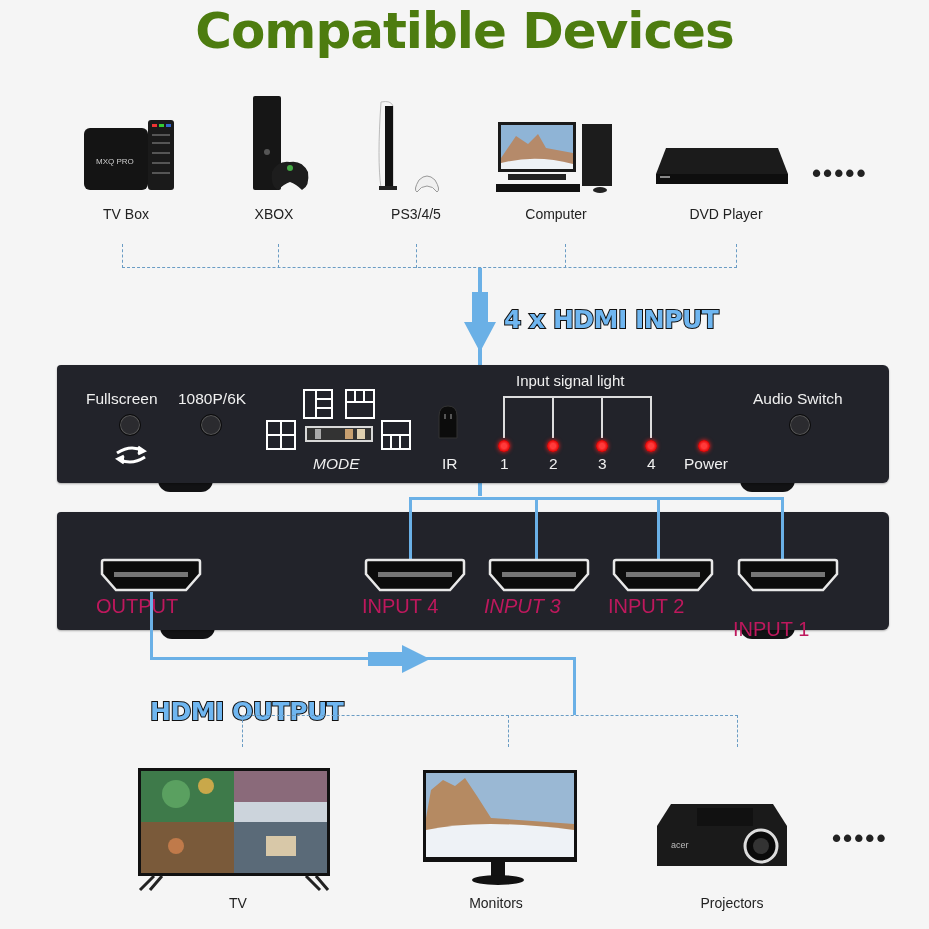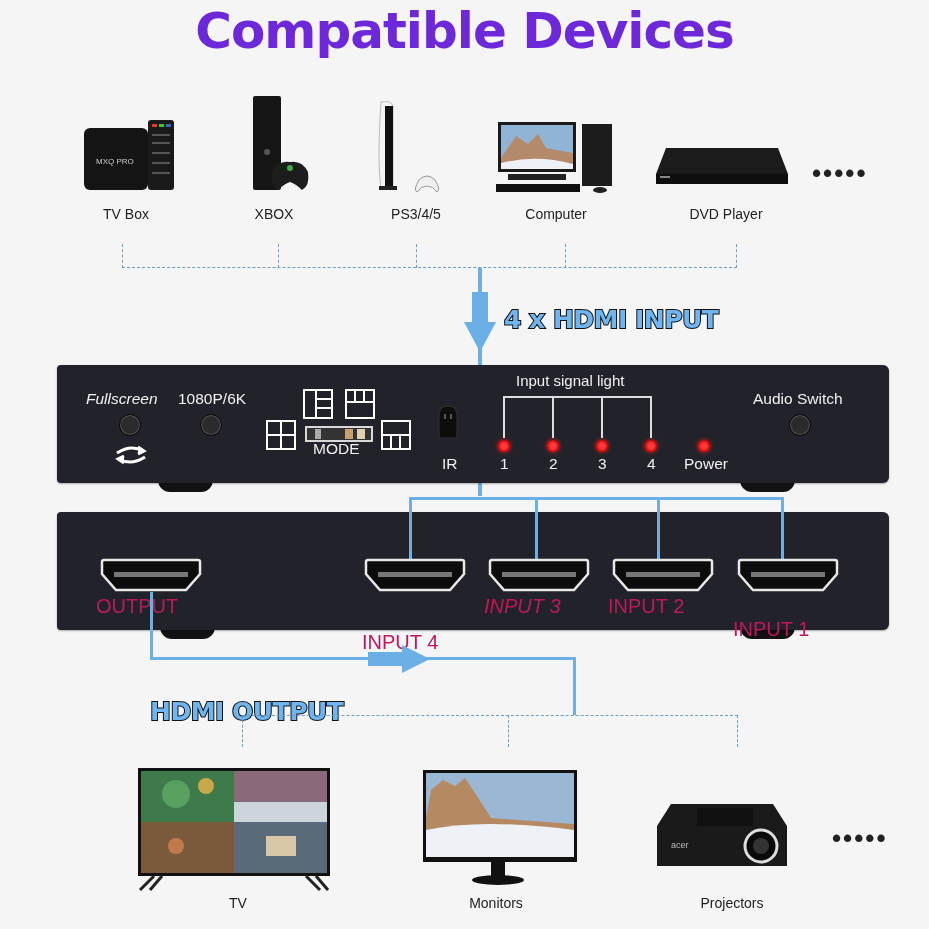--- a/index.html
+++ b/index.html
@@ -1,18 +1,18 @@
 <!DOCTYPE html>
 <html><head>
 <meta charset="utf-8">
 <style>
   * { box-sizing: border-box; margin: 0; padding: 0; }
   body { width: 929px; height: 929px; background: #f5f5f5; font-family: "Liberation Sans", sans-serif; position: relative; overflow: hidden; }
   .abs { position: absolute; }
-  .title { left: 0; top: 2px; width: 929px; text-align: center; font-family: "DejaVu Sans", sans-serif; font-size: 50px; font-weight: bold; color: #6d28d9; letter-spacing: -1px; }
+  .title { left: 0; top: 2px; width: 929px; text-align: center; font-family: "DejaVu Sans", sans-serif; font-size: 50px; font-weight: bold; color: #4d7c0f; letter-spacing: -1px; }
   .dev-label { font-size: 14px; color: #222; text-align: center; width: 140px; }
   .dots { font-size: 26px; letter-spacing: 2px; color: #222; font-weight: bold; }
   .outline-text { font-family: "DejaVu Sans", sans-serif; font-weight: bold; font-size: 25px; color: #6fb6f0;
     -webkit-text-stroke: 2px #111; paint-order: stroke fill; letter-spacing: -0.5px; }
   .panel { background: #22232a; border-radius: 4px 6px 6px 4px; box-shadow: 0 1px 2px rgba(0,0,0,0.3); }
   .foot { background: #121214; border-radius: 0 0 14px 14px; width: 55px; height: 12px; }
   .wt { color: #f0f0f0; font-size: 15.5px; }
   .btn { width: 22px; height: 22px; border-radius: 50%; background: #2b2b2f; border: 1.5px solid #0a0a0a; box-shadow: 0 0 0 1px #555 inset; }
   .led { width: 12px; height: 12px; border-radius: 50%; background: radial-gradient(circle, #ff3a3a 30%, #e00000 70%); box-shadow: 0 0 4px #ff2020; }
   .port-label { color: #be185d; font-size: 20px; text-align: left; width: 110px; }
@@ -102,21 +102,21 @@
       <rect x="8" y="0" width="16" height="32" fill="#6ab0e6"></rect>
       <path d="M0 30 L32 30 L16 60Z" fill="#6ab0e6"></path>
     </svg>
 </div>
 <div class="abs outline-text" style="left:504px;top:305px;">4 x HDMI INPUT</div>
 
 <div class="abs foot" style="left:158px;top:480px;"></div>
 <div class="abs foot" style="left:740px;top:480px;"></div>
 <div class="abs panel" style="left:57px;top:365px;width:832px;height:118px;"></div>
 
-<div class="abs wt" style="left:86px;top:390px;font-style:italic;">Fullscreen</div>
+<div class="abs wt" style="left:86px;top:390px;">Fullscreen</div>
 <div class="abs btn" style="left:119px;top:414px;"></div>
 <div class="abs" style="left:113px;top:442px;width:36px;height:26px;">
   <svg width="36" height="26" viewBox="0 0 36 26" fill="none" stroke="#fff" stroke-width="3">
     <path d="M4 11 Q18 2 30 9"></path>
       <path d="M25 5 L31 9 L25 12" fill="#fff"></path>
     <path d="M32 15 Q18 24 6 17"></path>
       <path d="M11 21 L5 17 L11 14" fill="#fff"></path>
   </svg>
 </div>
 
@@ -156,21 +156,21 @@
 </div>
 <div class="abs" style="left:305px;top:426px;width:68px;height:16px;">
   <svg width="68" height="16" viewBox="0 0 68 16">
       <rect width="68" height="16" fill="#d8d8d8"></rect>
       <rect x="2" y="2" width="64" height="12" fill="#333"></rect>
       <rect x="10" y="3" width="6" height="10" fill="#aaa"></rect>
       <rect x="40" y="3" width="8" height="10" fill="#c8a070"></rect>
       <rect x="52" y="3" width="8" height="10" fill="#e0d0b0"></rect>
     </svg>
 </div>
-<div class="abs wt" style="left:313px;top:440px;">MODE</div>
+<div class="abs wt" style="left:313px;top:455px;font-style:italic;">MODE</div>
 
 <div class="abs" style="left:437px;top:404px;width:22px;height:36px;">
   <svg width="22" height="36" viewBox="0 0 22 36">
       <path d="M2 34 L2 12 Q2 2 11 2 Q20 2 20 12 L20 34Z" fill="#0c0c0c" stroke="#333"></path>
       <rect x="7" y="10" width="2" height="5" fill="#555"></rect>
       <rect x="13" y="10" width="2" height="5" fill="#555"></rect>
     </svg>
 </div>
 <div class="abs wt" style="left:442px;top:455px;">IR</div>
 
@@ -218,21 +218,21 @@
     </svg>
 </div>
 <div class="abs port-label" style="left:96px;top:595px;">OUTPUT</div>
 
 <div class="abs" style="left:364px;top:558px;width:102px;height:34px;">
   <svg width="102" height="34" viewBox="0 0 102 34">
       <path d="M4 2 L98 2 Q100 2 100 4 L100 16 L86 32 L16 32 L2 16 L2 4 Q2 2 4 2Z" fill="#0c0c0c" stroke="#e8e8e8" stroke-width="2.5"></path>
       <rect x="14" y="14" width="74" height="5" fill="#777"></rect>
     </svg>
 </div>
-<div class="abs port-label" style="left:362px;top:595px;margin-top:36px;">INPUT 4</div>
+<div class="abs port-label" style="left:362px;top:595px;">INPUT 4</div>
 
 <div class="abs" style="left:488px;top:558px;width:102px;height:34px;">
   <svg width="102" height="34" viewBox="0 0 102 34">
       <path d="M4 2 L98 2 Q100 2 100 4 L100 16 L86 32 L16 32 L2 16 L2 4 Q2 2 4 2Z" fill="#0c0c0c" stroke="#e8e8e8" stroke-width="2.5"></path>
       <rect x="14" y="14" width="74" height="5" fill="#777"></rect>
     </svg>
 </div>
 <div class="abs port-label" style="left:484px;top:595px;font-style:italic;">INPUT 3</div>
 
 <div class="abs" style="left:612px;top:558px;width:102px;height:34px;">

